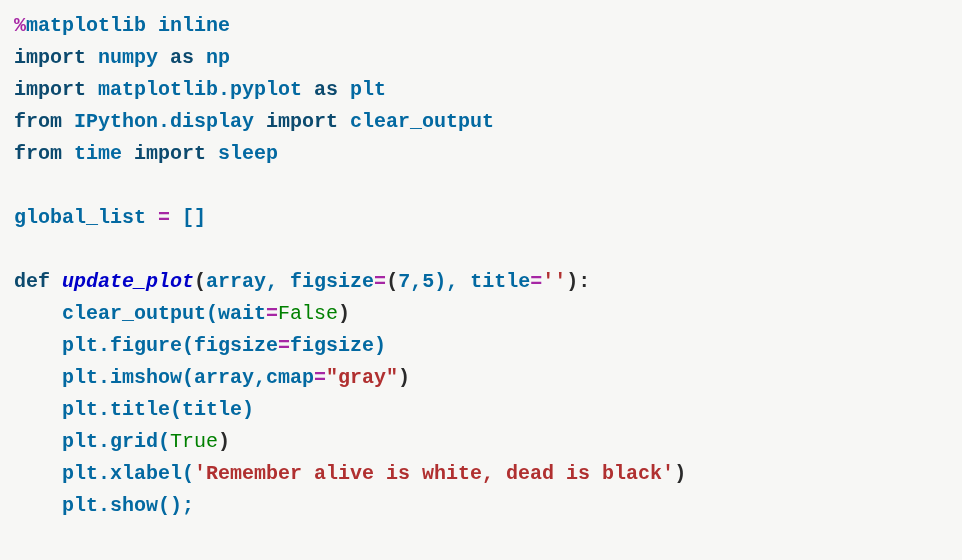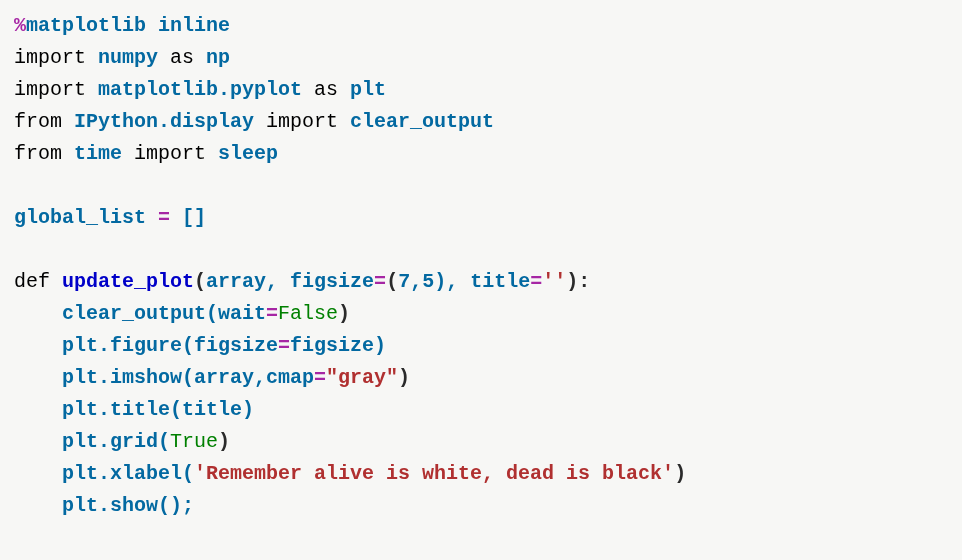--- a/index.html
+++ b/index.html
@@ -19,23 +19,23 @@
       overflow: hidden;
     }
     pre {
       white-space: pre;
       font-family: inherit;
     }
     .line {
       display: block;
     }
     .t-operator { color: #a626a4; }
-    .t-keyword { color: #000000; font-weight: normal; }
+    .t-keyword { color: #0c4a6e; font-weight: bold; }
     .t-plain { color: #0369a1; }
-    .t-funcname { color: #0000c8; }
+    .t-funcname { color: #0000c8; font-style: italic; }
     .t-bool { color: #008000; font-weight: normal; }
     .t-string { color: #b03030; }
     .t-paren { color: #2a2a2a; }
   </style>
 </head>
 <body>
 
 <pre><span class="line"><span class="t-operator">%</span><span class="t-plain">matplotlib inline</span></span><span class="line"><span class="t-keyword">import</span><span class="t-plain"> numpy </span><span class="t-keyword">as</span><span class="t-plain"> np</span></span><span class="line"><span class="t-keyword">import</span><span class="t-plain"> matplotlib.pyplot </span><span class="t-keyword">as</span><span class="t-plain"> plt</span></span><span class="line"><span class="t-keyword">from</span><span class="t-plain"> IPython.display </span><span class="t-keyword">import</span><span class="t-plain"> clear_output</span></span><span class="line"><span class="t-keyword">from</span><span class="t-plain"> time </span><span class="t-keyword">import</span><span class="t-plain"> sleep</span></span><span class="line"><span> </span></span><span class="line"><span class="t-plain">global_list </span><span class="t-operator">=</span><span class="t-plain"> []</span></span><span class="line"><span> </span></span><span class="line"><span class="t-keyword">def</span><span class="t-plain"> </span><span class="t-funcname">update_plot</span><span class="t-paren">(</span><span class="t-plain">array, figsize</span><span class="t-operator">=</span><span class="t-paren">(</span><span class="t-plain">7</span><span class="t-plain">,</span><span class="t-plain">5</span><span class="t-plain">), title</span><span class="t-operator">=</span><span class="t-string">''</span><span class="t-paren">):</span></span><span class="line"><span class="t-plain">    </span><span class="t-plain">clear_output(wait</span><span class="t-operator">=</span><span class="t-bool">False</span><span class="t-paren">)</span></span><span class="line"><span class="t-plain">    </span><span class="t-plain">plt.figure(figsize</span><span class="t-operator">=</span><span class="t-plain">figsize)</span></span><span class="line"><span class="t-plain">    </span><span class="t-plain">plt.imshow(array,cmap</span><span class="t-operator">=</span><span class="t-string">"gray"</span><span class="t-paren">)</span></span><span class="line"><span class="t-plain">    </span><span class="t-plain">plt.title(title)</span></span><span class="line"><span class="t-plain">    </span><span class="t-plain">plt.grid(</span><span class="t-bool">True</span><span class="t-paren">)</span></span><span class="line"><span class="t-plain">    </span><span class="t-plain">plt.xlabel(</span><span class="t-string">'Remember alive is white, dead is black'</span><span class="t-paren">)</span></span><span class="line"><span class="t-plain">    </span><span class="t-plain">plt.show();</span></span></pre>
 
 </body></html>

